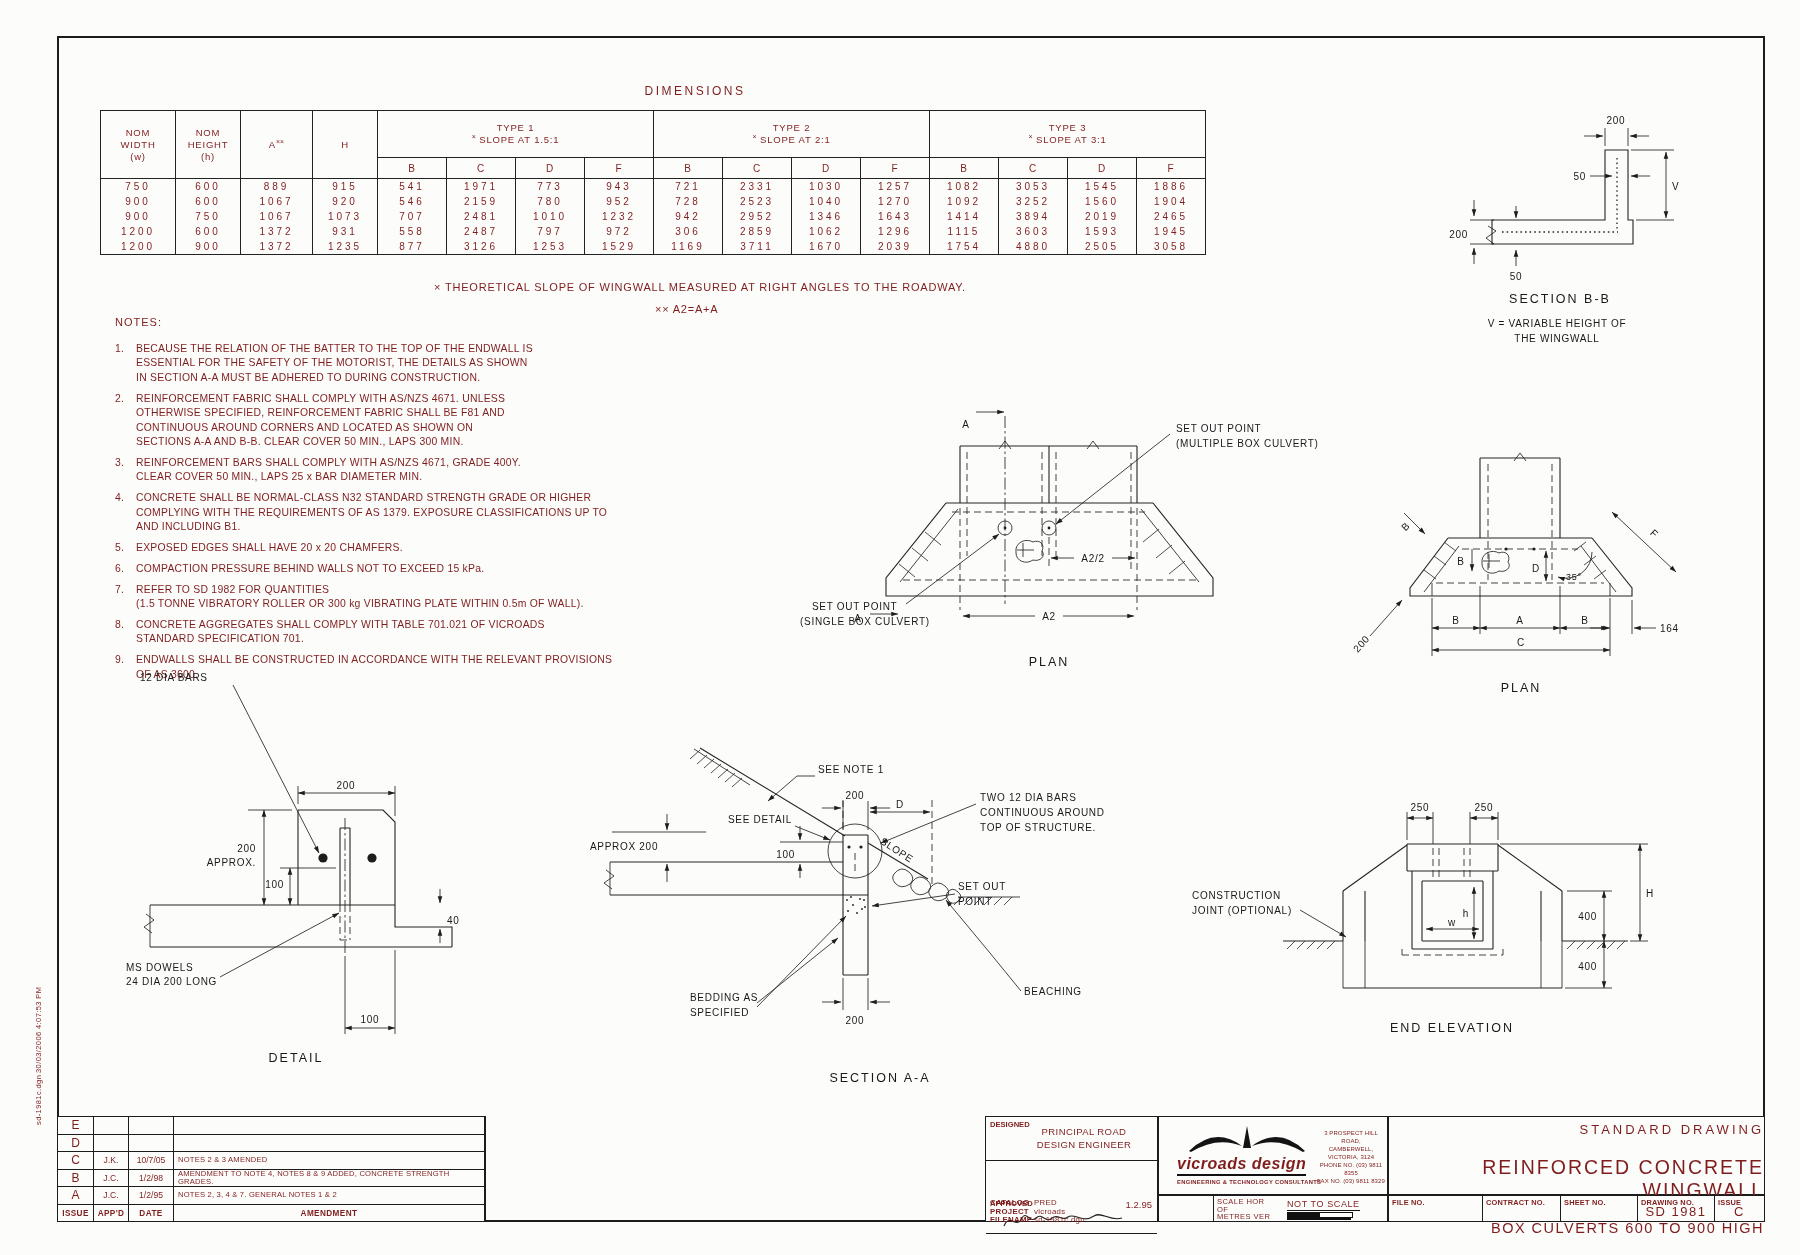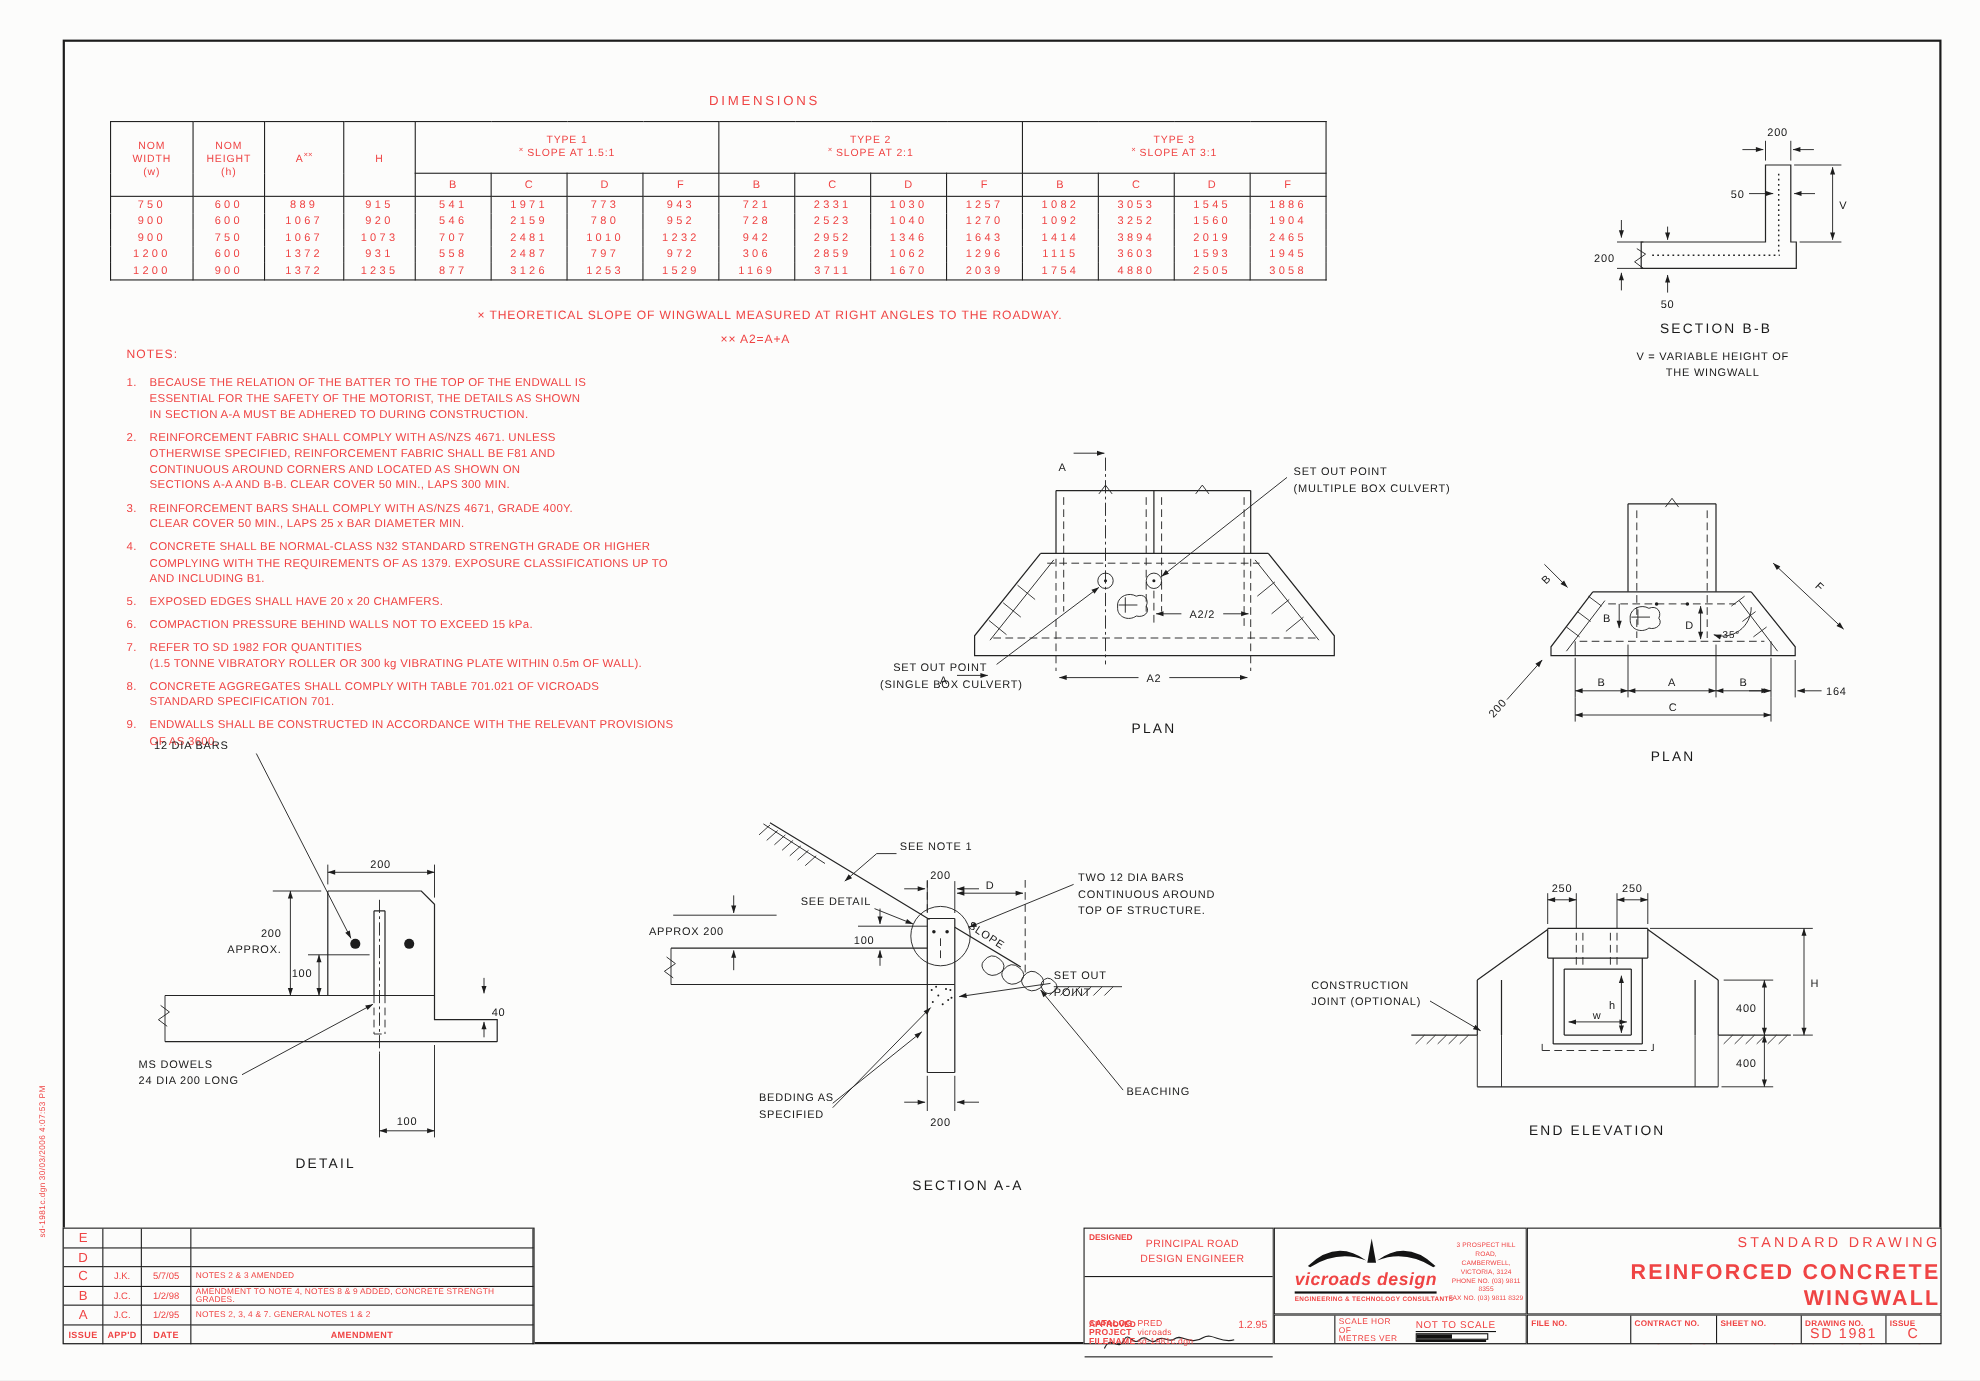--- a/index.html
+++ b/index.html
@@ -1,17 +1,17 @@
 <!DOCTYPE html>
 <html><head>
 <meta charset="utf-8">
 <style>
   html,body{margin:0;padding:0;background:#e8e8e6;}
   #page{position:relative;width:1800px;height:1255px;background:#fcfcfb;overflow:hidden;
-        font-family:"Liberation Sans",sans-serif;color:#ef4444;}
+        font-family:"Liberation Sans",sans-serif;color:#7f1d1d;}
   #sheet-border{position:absolute;left:57px;top:36px;width:1704px;height:1182px;
         border:2px solid #1c1c1c;}
   
   #edge-note{position:absolute;left:34px;top:965px;height:160px;display:flex;gap:2px;
         writing-mode:vertical-rl;transform:rotate(180deg);font-size:7.5px;letter-spacing:.4px;}
   
   #dims-title{position:absolute;left:340px;top:84px;width:710px;text-align:center;
         font-size:12px;letter-spacing:2.5px;}
   #dims-table{position:absolute;left:100px;top:110px;border-collapse:collapse;table-layout:fixed;}
   #dims-table th,#dims-table td{border:1.2px solid #222;padding:0;text-align:center;
@@ -79,21 +79,21 @@
   #scalebox{left:1101px;top:79px;width:230px;height:27px;}
   #scalebox .sc{position:absolute;left:58px;top:2px;font-size:7.6px;line-height:7.6px;letter-spacing:.4px;}
   #scalebox .vline{position:absolute;left:54px;top:0;bottom:0;border-left:1.1px solid #1c1c1c;}
   #scalebox .nts{position:absolute;left:128px;top:3px;font-size:9px;letter-spacing:.6px;
         border-bottom:1px solid #111;padding-bottom:1px;}
   #scalebox .bar{position:absolute;left:128px;top:16px;width:64px;height:4px;border:1px solid #111;}
   #scalebox .bar i{position:absolute;left:0;top:0;width:32px;height:100%;background:#111;}
   #scalebox .bar2{position:absolute;left:128px;top:22px;width:64px;height:2px;background:#111;}
   #titlebox{left:1331px;top:0;width:377px;height:79px;text-align:right;}
   #titlebox .std{margin-top:5px;font-size:13px;letter-spacing:3px;}
-  #titlebox .t1{margin-top:9px;font-size:19.5px;letter-spacing:2px;font-weight:bold;}
+  #titlebox .t1{margin-top:19px;font-size:19.5px;letter-spacing:2px;}
   #titlebox .t2{margin-top:1px;font-size:14.5px;letter-spacing:2px;}
   #titlebox .t3{margin-top:1px;font-size:14.5px;letter-spacing:1.5px;}
   #fileline{left:1331px;top:79px;width:377px;height:27px;display:flex;}
   #fileline .fc{position:relative;border-right:1.1px solid #1c1c1c;height:100%;box-sizing:border-box;}
   #fileline .fc:last-child{border-right:none;}
   #fileline .fl{position:absolute;left:3px;top:2px;font-size:7.4px;font-weight:bold;letter-spacing:.2px;}
   #fileline .fv{position:absolute;left:0;right:0;bottom:2px;text-align:center;font-size:13px;letter-spacing:1.5px;}
 </style>
 </head>
 <body>
@@ -549,21 +549,21 @@
         <div class="rcell big">E</div>
         <div class="rcell"></div>
         <div class="rcell"></div>
         <div class="rcell am"></div>
         <div class="rcell big">D</div>
         <div class="rcell"></div>
         <div class="rcell"></div>
         <div class="rcell am"></div>
         <div class="rcell big">C</div>
         <div class="rcell">J.K.</div>
-        <div class="rcell">5/7/05</div>
+        <div class="rcell">10/7/05</div>
         <div class="rcell am">NOTES 2 &amp; 3 AMENDED</div>
         <div class="rcell big">B</div>
         <div class="rcell">J.C.</div>
         <div class="rcell">1/2/98</div>
         <div class="rcell am">AMENDMENT TO NOTE 4, NOTES 8 &amp; 9 ADDED, CONCRETE STRENGTH GRADES.</div>
         <div class="rcell big">A</div>
         <div class="rcell">J.C.</div>
         <div class="rcell">1/2/95</div>
         <div class="rcell am">NOTES 2, 3, 4 &amp; 7. GENERAL NOTES 1 &amp; 2</div>
         <div class="rcell hd">ISSUE</div>

